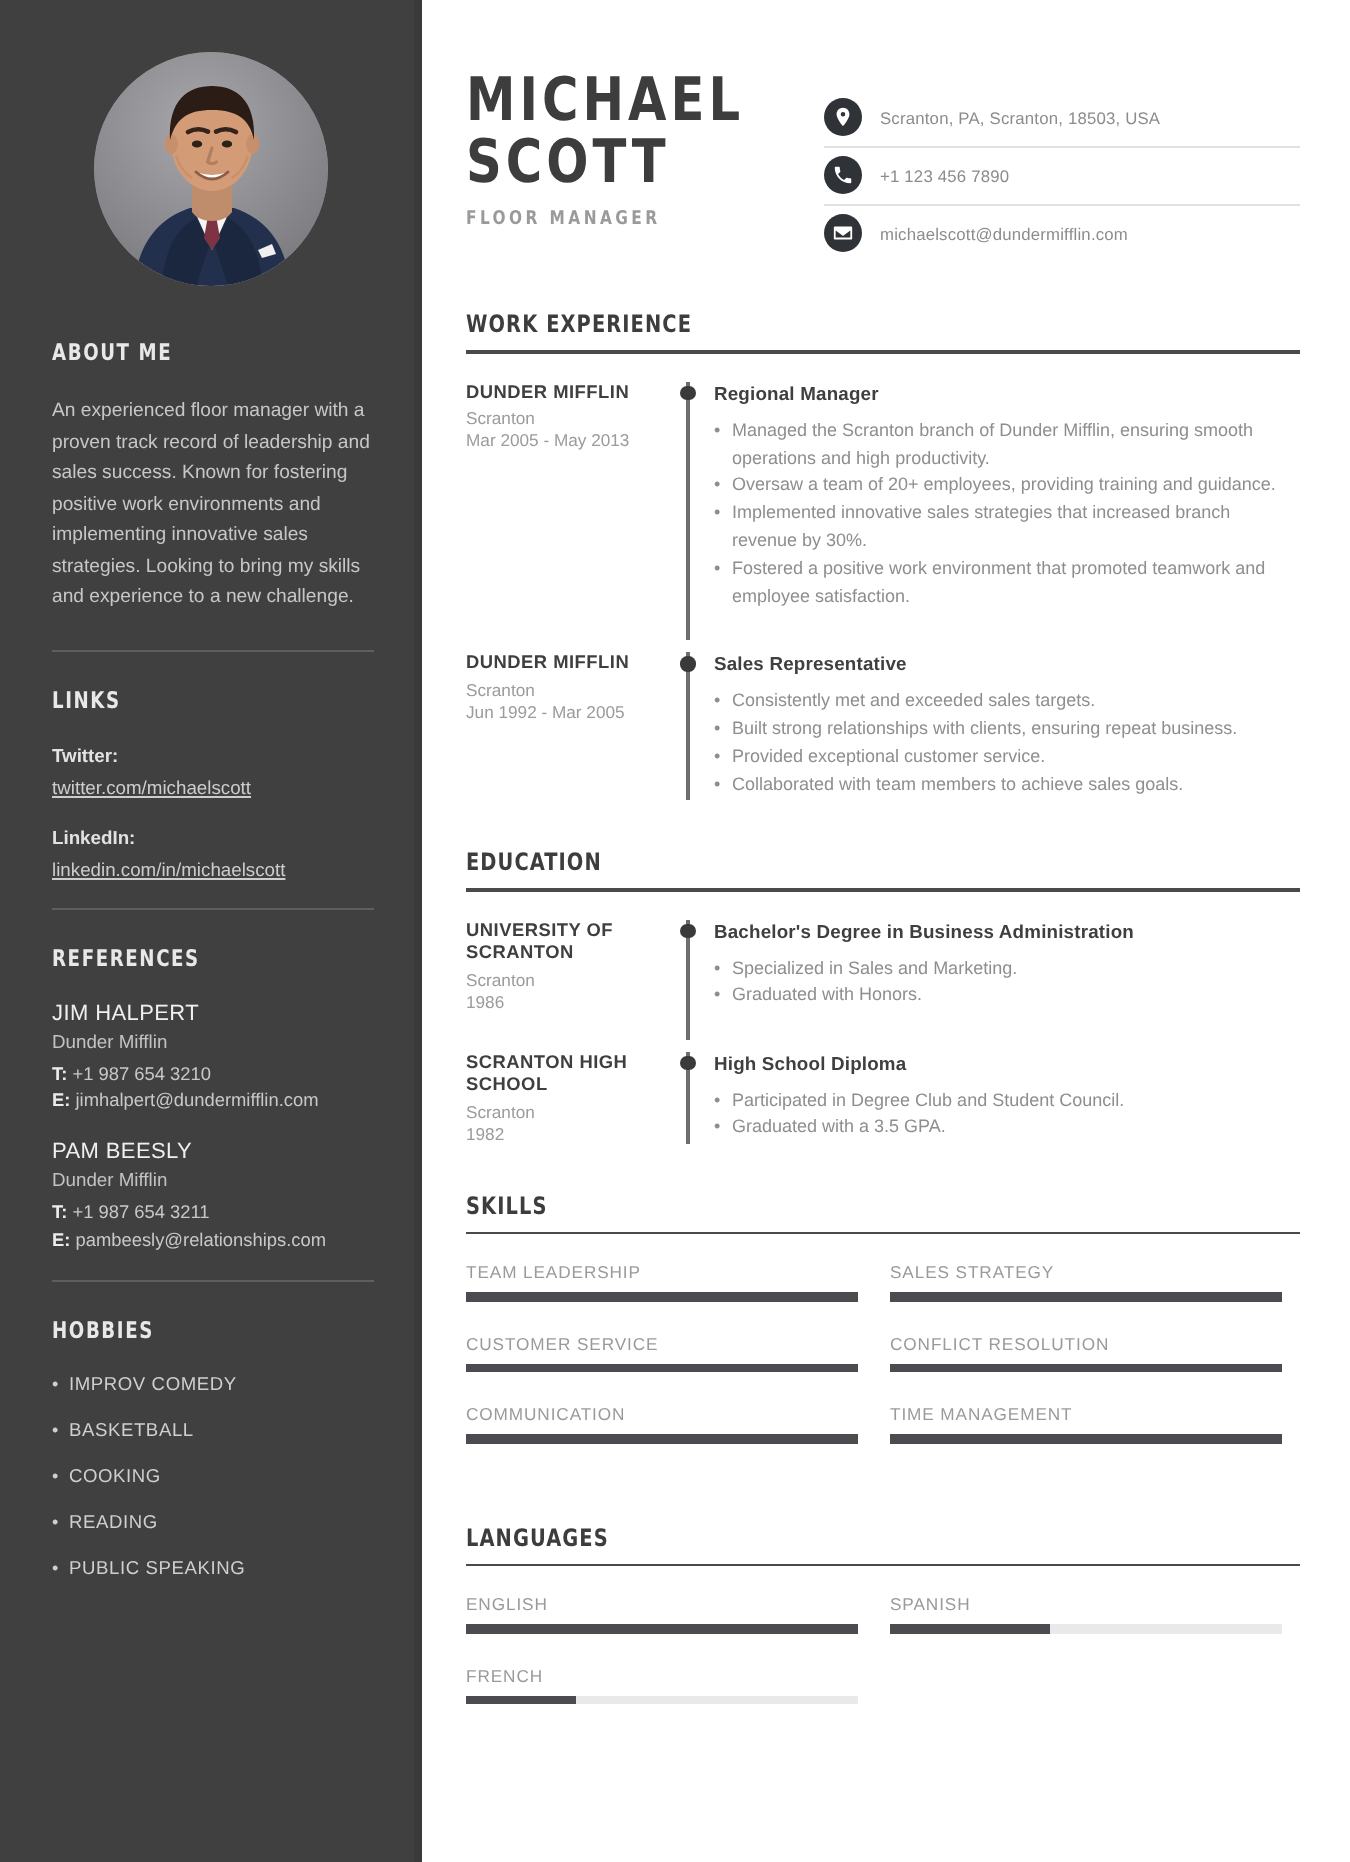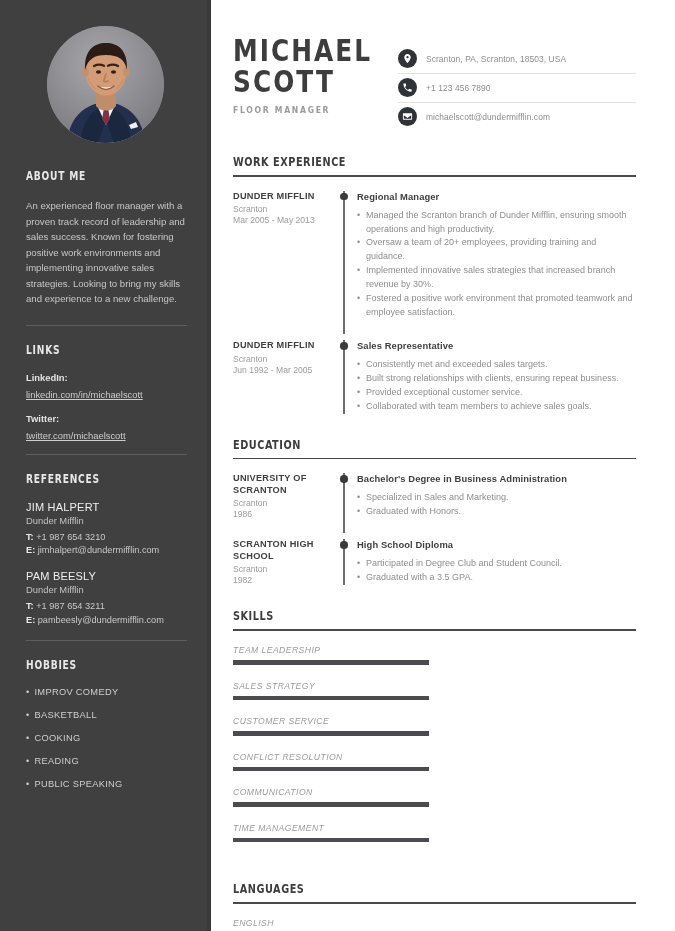--- a/index.html
+++ b/index.html
@@ -123,21 +123,21 @@
   }
   .hobby .dot {
     font-size: 9px;
     margin-right: 5px;
     color: #cfcfcf;
   }
 
   
   .main {
     flex: 1;
-    padding: 36px 39px 0 22px;
+    padding: 36px 25px 0 22px;
     position: relative;
   }
 
   .header-row {
     display: flex;
     justify-content: space-between;
     align-items: flex-start;
   }
 
   .name {
@@ -261,21 +261,20 @@
   }
 
   .entry-gap { height: 20px; }
 
   
   .bar-grid {
     display: flex;
     flex-wrap: wrap;
     column-gap: 16px;
     row-gap: 0;
-    font-style: italic;
   }
   .bar-item { width: 196px; margin-bottom: 16px; }
   .bar-label {
     font-size: 8.6px;
     color: #9a9a9a;
     letter-spacing: 0.45px;
     margin-bottom: 5px;
   }
   .bar-track {
     height: 4.5px;
@@ -355,27 +354,27 @@
       </div>
     </div>
 
     <div class="side-rule" style="margin-top:18px;"></div>
 
     <div class="side-body">
       <div class="side-section">
         <div class="side-head">LINKS</div>
 
         <div class="link-block">
+          <div class="link-label">Twitter:</div>
+          <a class="link-url">twitter.com/michaelscott</a>
+        </div>
+
+        <div class="link-block">
           <div class="link-label">LinkedIn:</div>
           <a class="link-url">linkedin.com/in/michaelscott</a>
-        </div>
-
-        <div class="link-block">
-          <div class="link-label">Twitter:</div>
-          <a class="link-url">twitter.com/michaelscott</a>
         </div>
       </div>
     </div>
 
     <div class="side-rule" style="margin-top:9px;"></div>
 
     <div class="side-body">
       <div class="side-section">
         <div class="side-head">REFERENCES</div>
 
@@ -383,21 +382,21 @@
           <div class="ref-name">JIM HALPERT</div>
           <div class="ref-company">Dunder Mifflin</div>
           <div class="ref-line"><b>T:</b> <span>+1 987 654 3210</span></div>
           <div class="ref-line"><b>E:</b> <span>jimhalpert@dundermifflin.com</span></div>
         </div>
 
         <div class="ref-block">
           <div class="ref-name">PAM BEESLY</div>
           <div class="ref-company">Dunder Mifflin</div>
           <div class="ref-line"><b>T:</b> <span>+1 987 654 3211</span></div>
-          <div class="ref-line"><b>E:</b> <span>pambeesly@dundermifflin.com</span></div>
+          <div class="ref-line"><b>E:</b> <span>pambeesly@relationships.com</span></div>
         </div>
       </div>
     </div>
 
     <div class="side-rule" style="margin-top:6px;"></div>
 
     <div class="side-body">
       <div class="side-section">
         <div class="side-head">HOBBIES</div>
         <div class="hobby">

